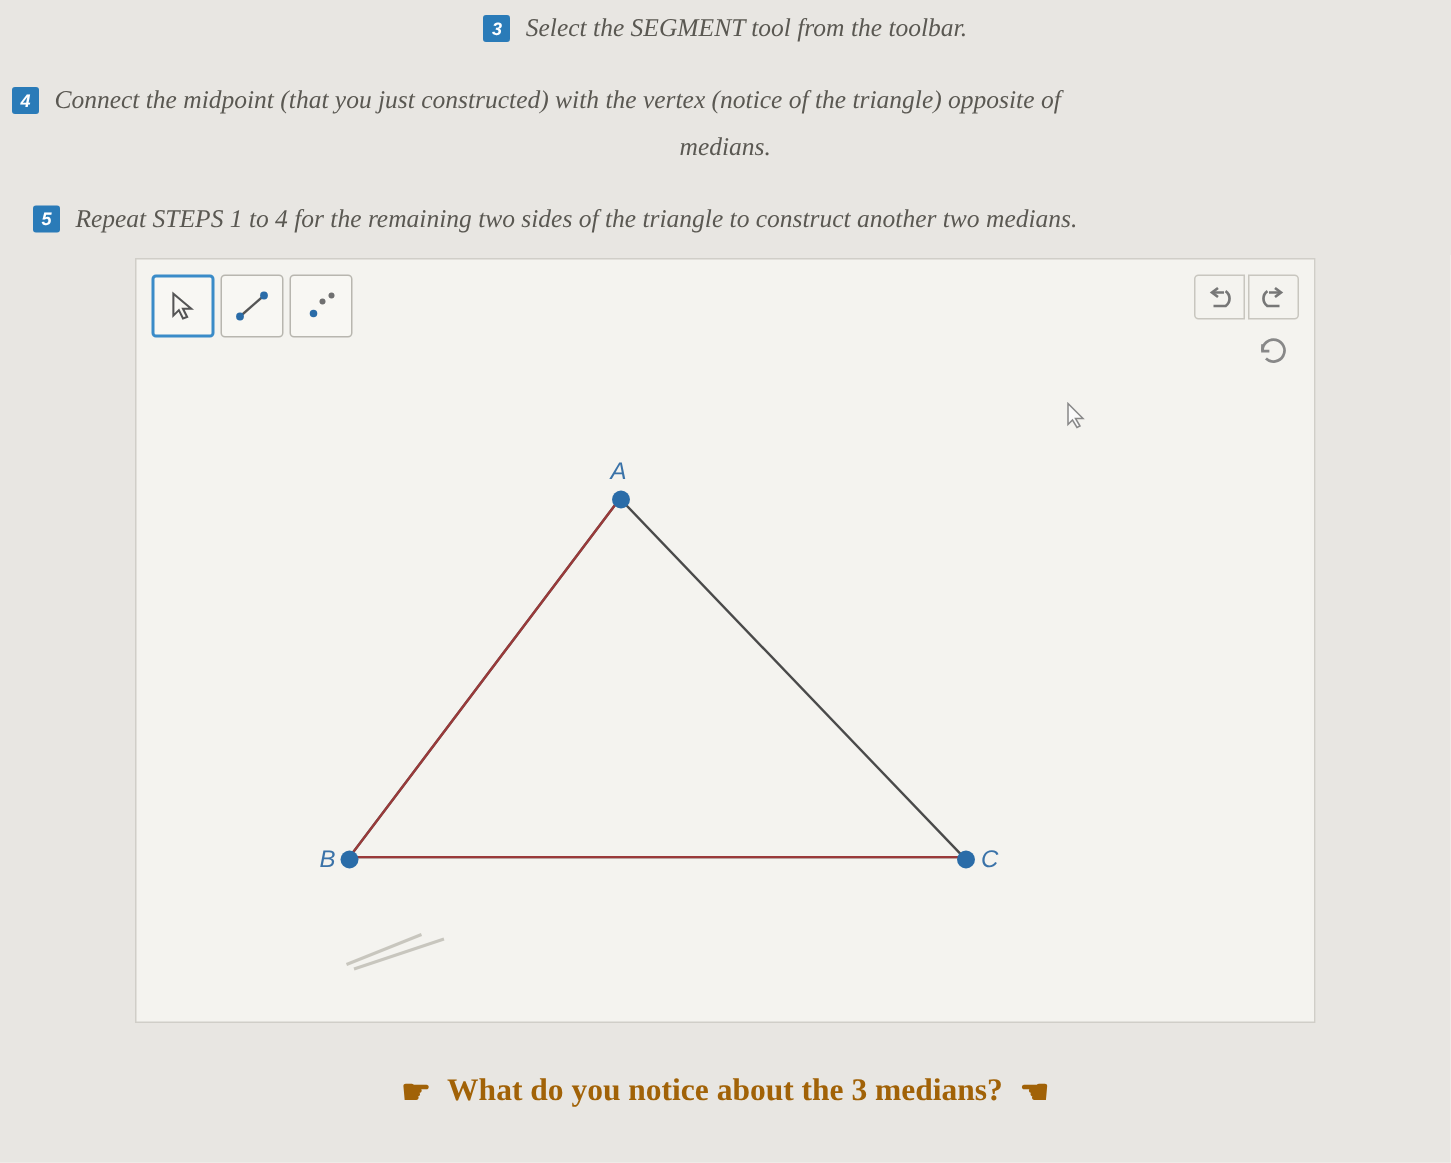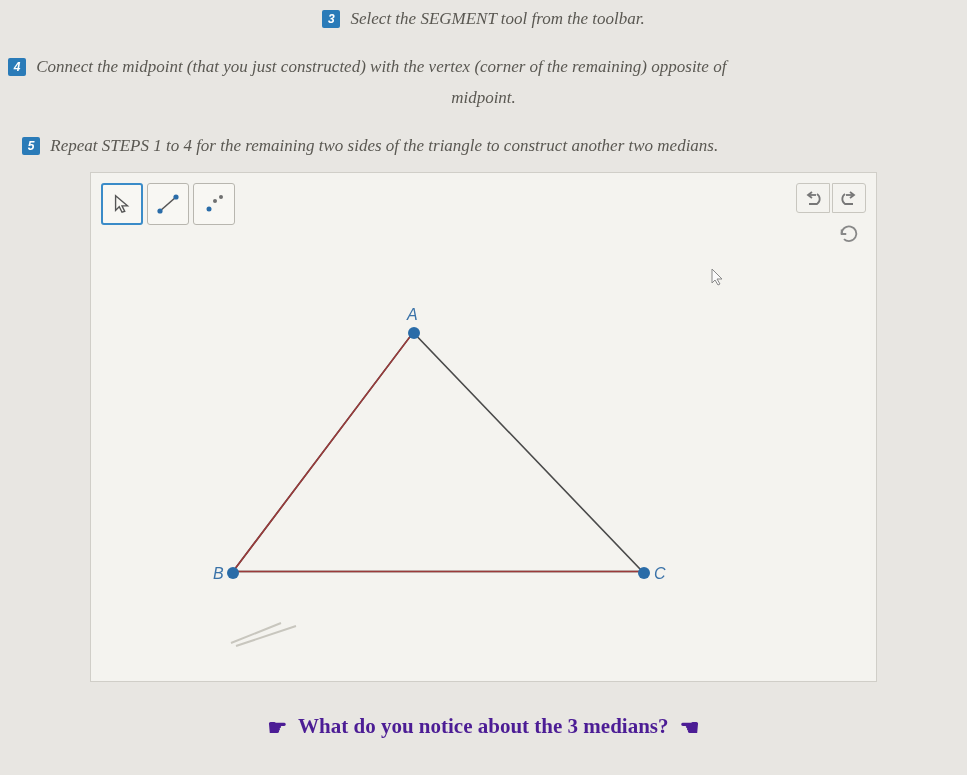--- a/index.html
+++ b/index.html
@@ -118,21 +118,21 @@
       height: 12px;
       background: #2a6ca8;
       border-radius: 50%;
       transform: translate(-50%, -50%);
     }
     .question-line {
       text-align: center;
       margin-top: 32px;
       font-size: 21px;
       font-weight: bold;
-      color: #4c1d95;
+      color: #a16207;
     }
     .hand-icon {
       display: inline-block;
       font-size: 22px;
       vertical-align: -2px;
       margin: 0 6px;
     }
     .stray {
       position: absolute;
       left: 135px;
@@ -145,24 +145,24 @@
 </head>
 <body>
 
 <div class="step">
   <span class="badge">3</span>
   <span>Select the SEGMENT tool from the toolbar.</span>
 </div>
 
 <div class="step left" style="margin-top:10px;">
   <span class="badge">4</span>
-  <span>Connect the midpoint (that you just constructed) with the vertex (corner of the remaining) opposite of</span>
+  <span>Connect the midpoint (that you just constructed) with the vertex (notice of the triangle) opposite of</span>
 </div>
 <div class="step" style="padding-top:0;">
-  <span>midpoint.</span>
+  <span>medians.</span>
 </div>
 
 <div class="step left" style="margin-top:10px;padding-left:22px;">
   <span class="badge">5</span>
   <span>Repeat STEPS 1 to 4 for the remaining two sides of the triangle to construct another two medians.</span>
 </div>
 
 <div class="applet-frame">
   <div class="toolbar-left">
     <div class="tool-btn selected">

